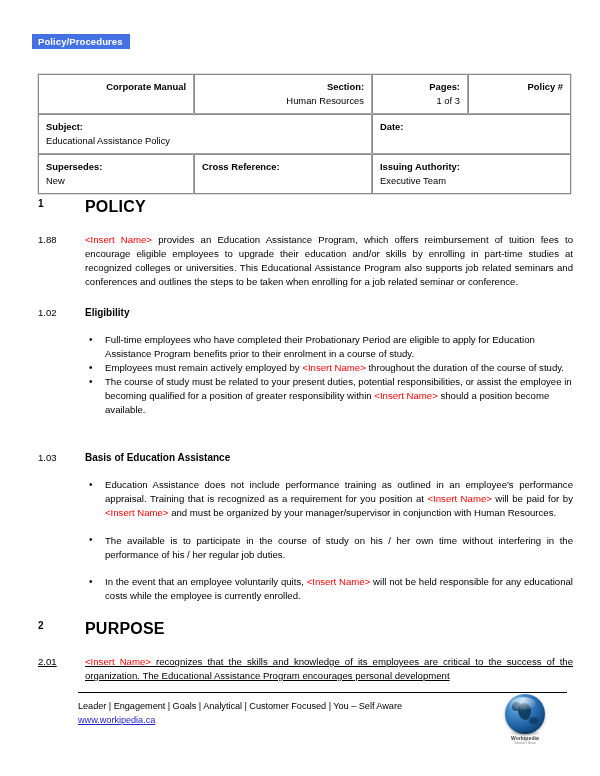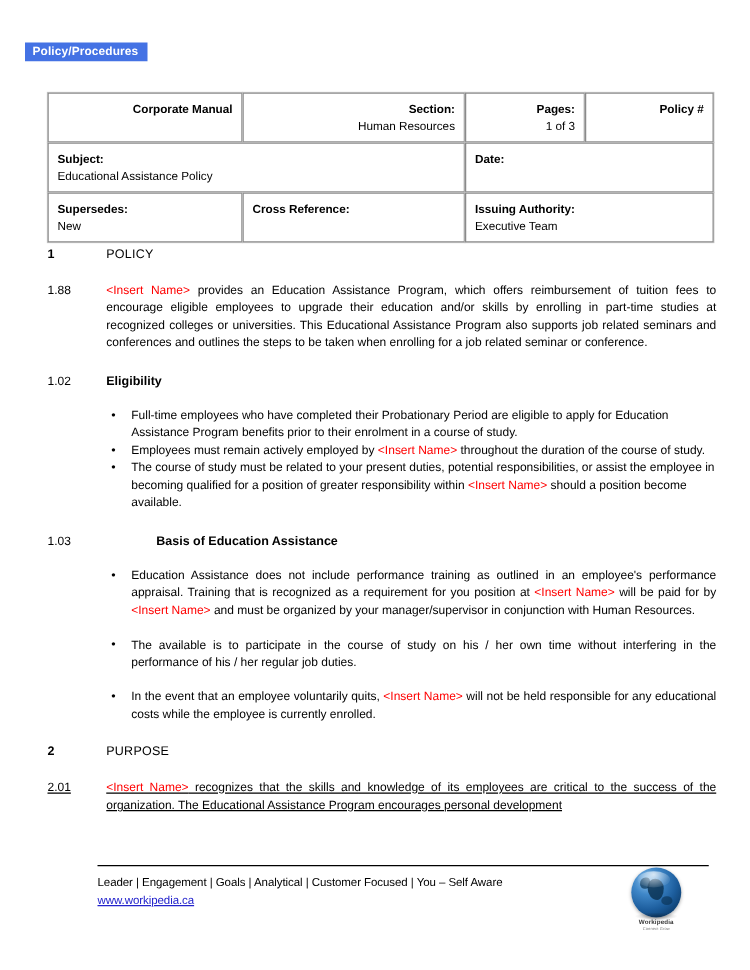--- a/index.html
+++ b/index.html
@@ -20,21 +20,21 @@
     position: relative;
     width: 600px;
     height: 776px;
     box-sizing: border-box;
   }
 
   
   .header-band {
     position: absolute;
     top: 34px;
-    left: 20px;
+    left: 32px;
     right: 22px;
     height: 15px;
     display: flex;
     align-items: flex-end;
   }
   .header-tag {
     background: #4472E4;
     color: #ffffff;
     font-size: 9.5px;
     font-weight: bold;
@@ -96,22 +96,22 @@
     margin-top: 0;
     margin-bottom: 0;
   }
   .sec-num {
     width: 47px;
     flex: 0 0 47px;
     font-size: 10px;
     font-weight: bold;
   }
   .sec-title {
-    font-size: 10px;
-    font-weight: normal;
+    font-size: 16px;
+    font-weight: bold;
     letter-spacing: 0.2px;
   }
 
   .clause {
     display: flex;
     margin-top: 13px;
   }
   .clause-num {
     width: 47px;
     flex: 0 0 47px;
@@ -349,21 +349,21 @@
       <div class="clause-num">1.02</div>
       <div class="clause-body sub-head">Eligibility</div>
     </div>
     <div class="block-gap-md"></div>
     <ul class="bullets tight">
       <li><span>Full-time employees who have completed their Probationary Period are eligible to apply for Education Assistance Program benefits prior to their enrolment in a course of study.</span></li>
       <li><span>Employees must remain actively employed by </span><span class="ins">&lt;Insert Name&gt;</span><span> throughout the duration of the course of study.</span></li>
       <li><span>The course of study must be related to your present duties, potential responsibilities, or assist the employee in becoming qualified for a position of greater responsibility within </span><span class="ins">&lt;Insert Name&gt;</span><span> should a position become available.</span></li>
     </ul>
 
-    <div class="clause" style="margin-top:17px;gap:40px;">
+    <div class="clause" style="margin-top:34px;">
       <div class="clause-num">1.03</div>
       <div class="clause-body sub-head">Basis of Education Assistance</div>
     </div>
     <div class="block-gap-md"></div>
     <ul class="bullets spaced">
       <li class="justify"><span>Education Assistance does not include performance training as outlined in an employee's performance appraisal. Training that is recognized as a requirement for you position at </span><span class="ins">&lt;Insert Name&gt;</span><span> will be paid for by </span><span class="ins">&lt;Insert Name&gt;</span><span> and must be organized by your manager/supervisor in conjunction with Human Resources.</span></li>
       <li class="justify"><span>The available is to participate in the course of study on his / her own time without interfering in the performance of his / her regular job duties.</span></li>
       <li class="justify"><span>In the event that an employee voluntarily quits, </span><span class="ins">&lt;Insert Name&gt;</span><span> will not be held responsible for any educational costs while the employee is currently enrolled.</span></li>
     </ul>
 

